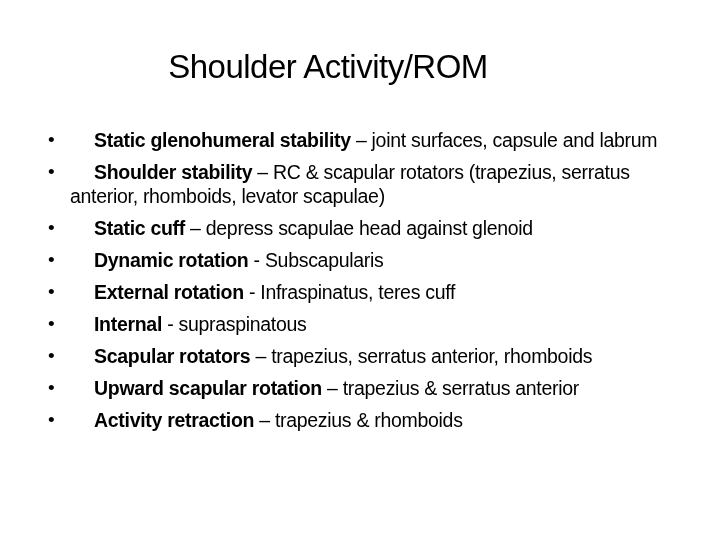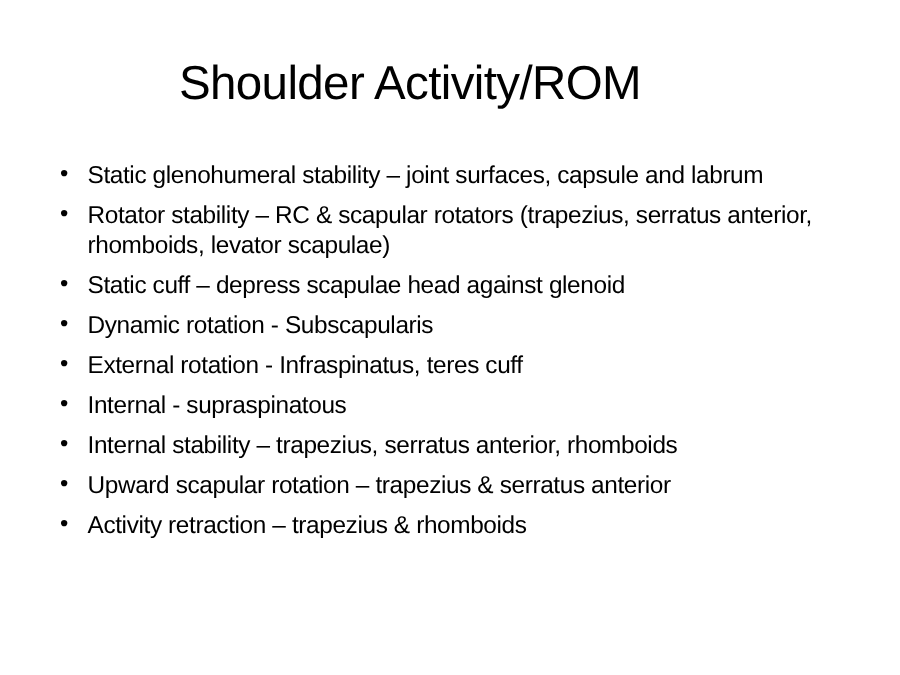--- a/index.html
+++ b/index.html
@@ -1,30 +1,30 @@
 <!DOCTYPE html>
 <html><head>
 <meta charset="utf-8">
 <style>
   html, body { margin:0; padding:0; background:#ffffff; }
   body { width:720px; height:540px; position:relative; overflow:hidden; font-family:"Liberation Sans", sans-serif; color:#000; }
-  .title { position:absolute; left:0; top:42px; width:656px; text-align:center; font-size:38px; line-height:50px; letter-spacing:-0.5px; }
+  .title { position:absolute; left:0; top:42px; width:656px; text-align:center; font-size:33px; line-height:50px; letter-spacing:-0.5px; }
   .list { position:absolute; left:48px; top:128px; width:640px; margin:0; padding:0; list-style:none; }
   .item { position:relative; padding-left:22px; font-size:19.5px; line-height:24px; margin-bottom:8px; letter-spacing:-0.3px; }
   .bullet { position:absolute; left:0; top:0; font-size:19px; }
-  .term { font-weight:normal; }
+  .term { font-weight:bold;margin-left:24px; }
 </style>
 </head>
 <body>
 
 <div class="title">Shoulder Activity/ROM</div>
 
 <ul class="list">
   <li class="item"><span class="bullet">•</span><span class="term">Static glenohumeral stability</span><span> – joint surfaces, capsule and labrum</span></li>
-  <li class="item"><span class="bullet">•</span><span class="term">Rotator stability</span><span> – RC &amp; scapular rotators (trapezius, serratus anterior, rhomboids, levator scapulae)</span></li>
+  <li class="item"><span class="bullet">•</span><span class="term">Shoulder stability</span><span> – RC &amp; scapular rotators (trapezius, serratus anterior, rhomboids, levator scapulae)</span></li>
   <li class="item"><span class="bullet">•</span><span class="term">Static cuff</span><span> – depress scapulae head against glenoid</span></li>
   <li class="item"><span class="bullet">•</span><span class="term">Dynamic rotation</span><span> - Subscapularis</span></li>
   <li class="item"><span class="bullet">•</span><span class="term">External rotation</span><span> - Infraspinatus, teres cuff</span></li>
   <li class="item"><span class="bullet">•</span><span class="term">Internal</span><span> - supraspinatous</span></li>
-  <li class="item"><span class="bullet">•</span><span class="term">Internal stability</span><span> – trapezius, serratus anterior, rhomboids</span></li>
+  <li class="item"><span class="bullet">•</span><span class="term">Scapular rotators</span><span> – trapezius, serratus anterior, rhomboids</span></li>
   <li class="item"><span class="bullet">•</span><span class="term">Upward scapular rotation</span><span> – trapezius &amp; serratus anterior</span></li>
   <li class="item"><span class="bullet">•</span><span class="term">Activity retraction</span><span> – trapezius &amp; rhomboids</span></li>
 </ul>
 
 </body></html>

